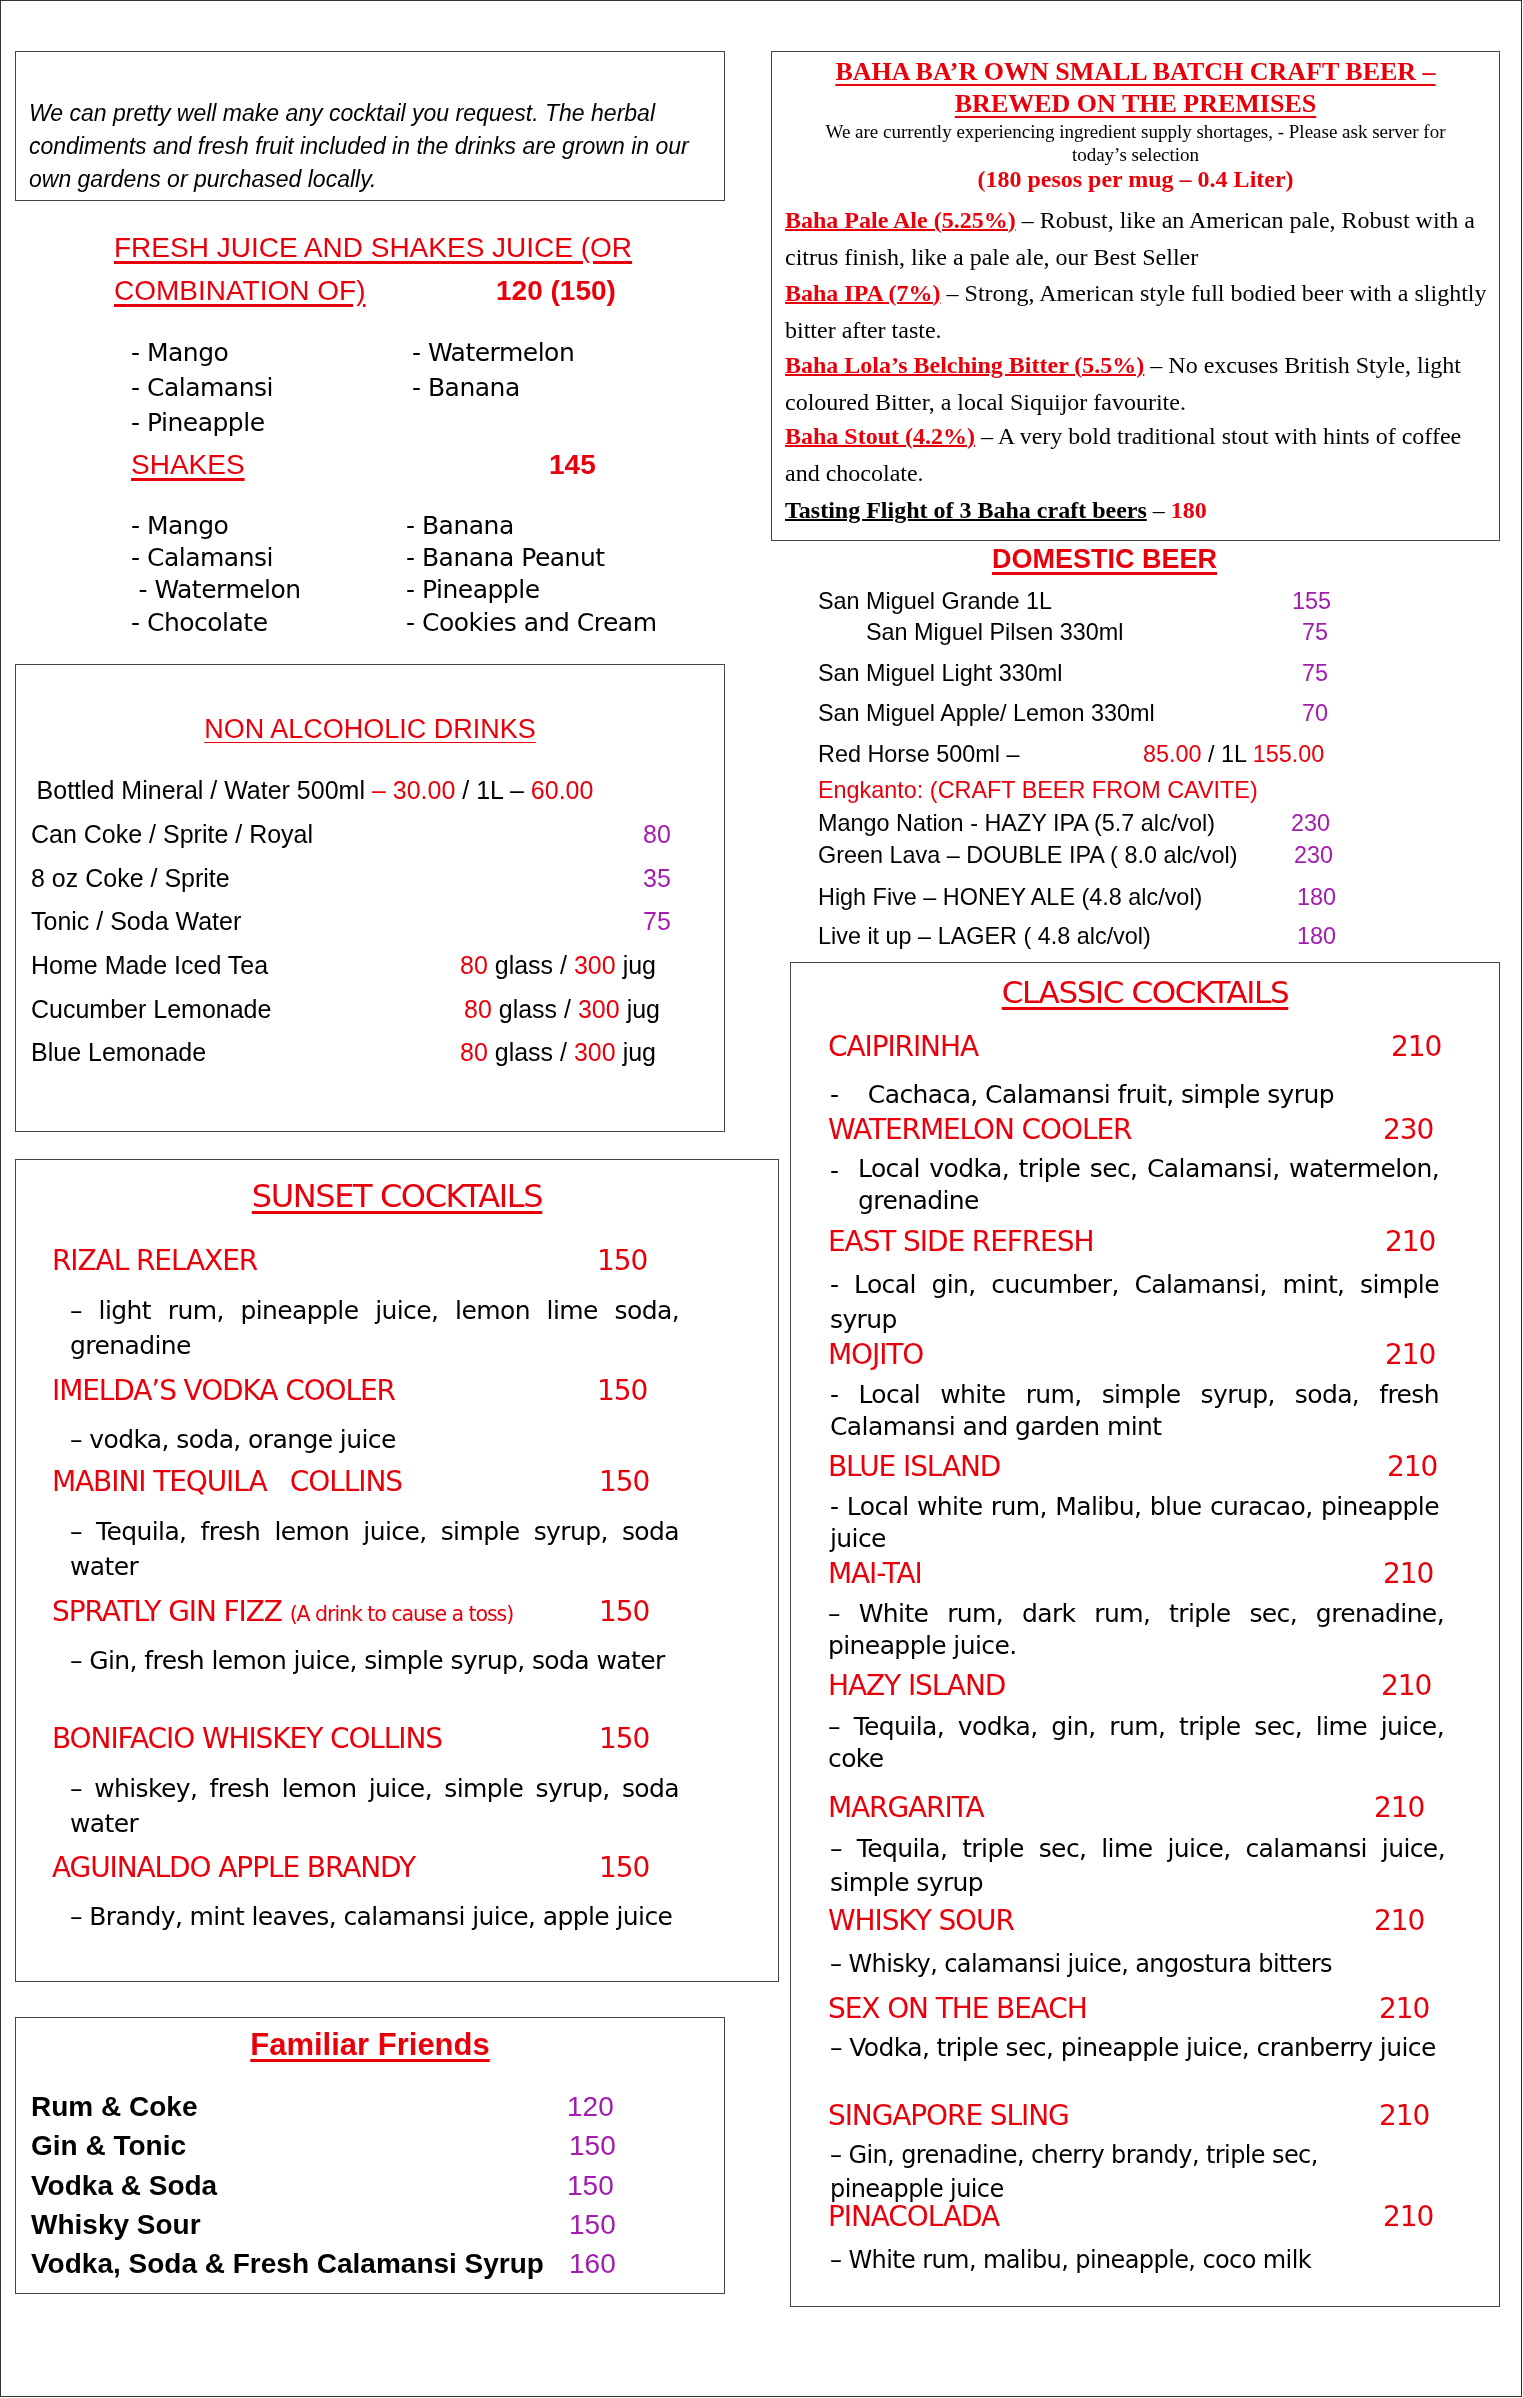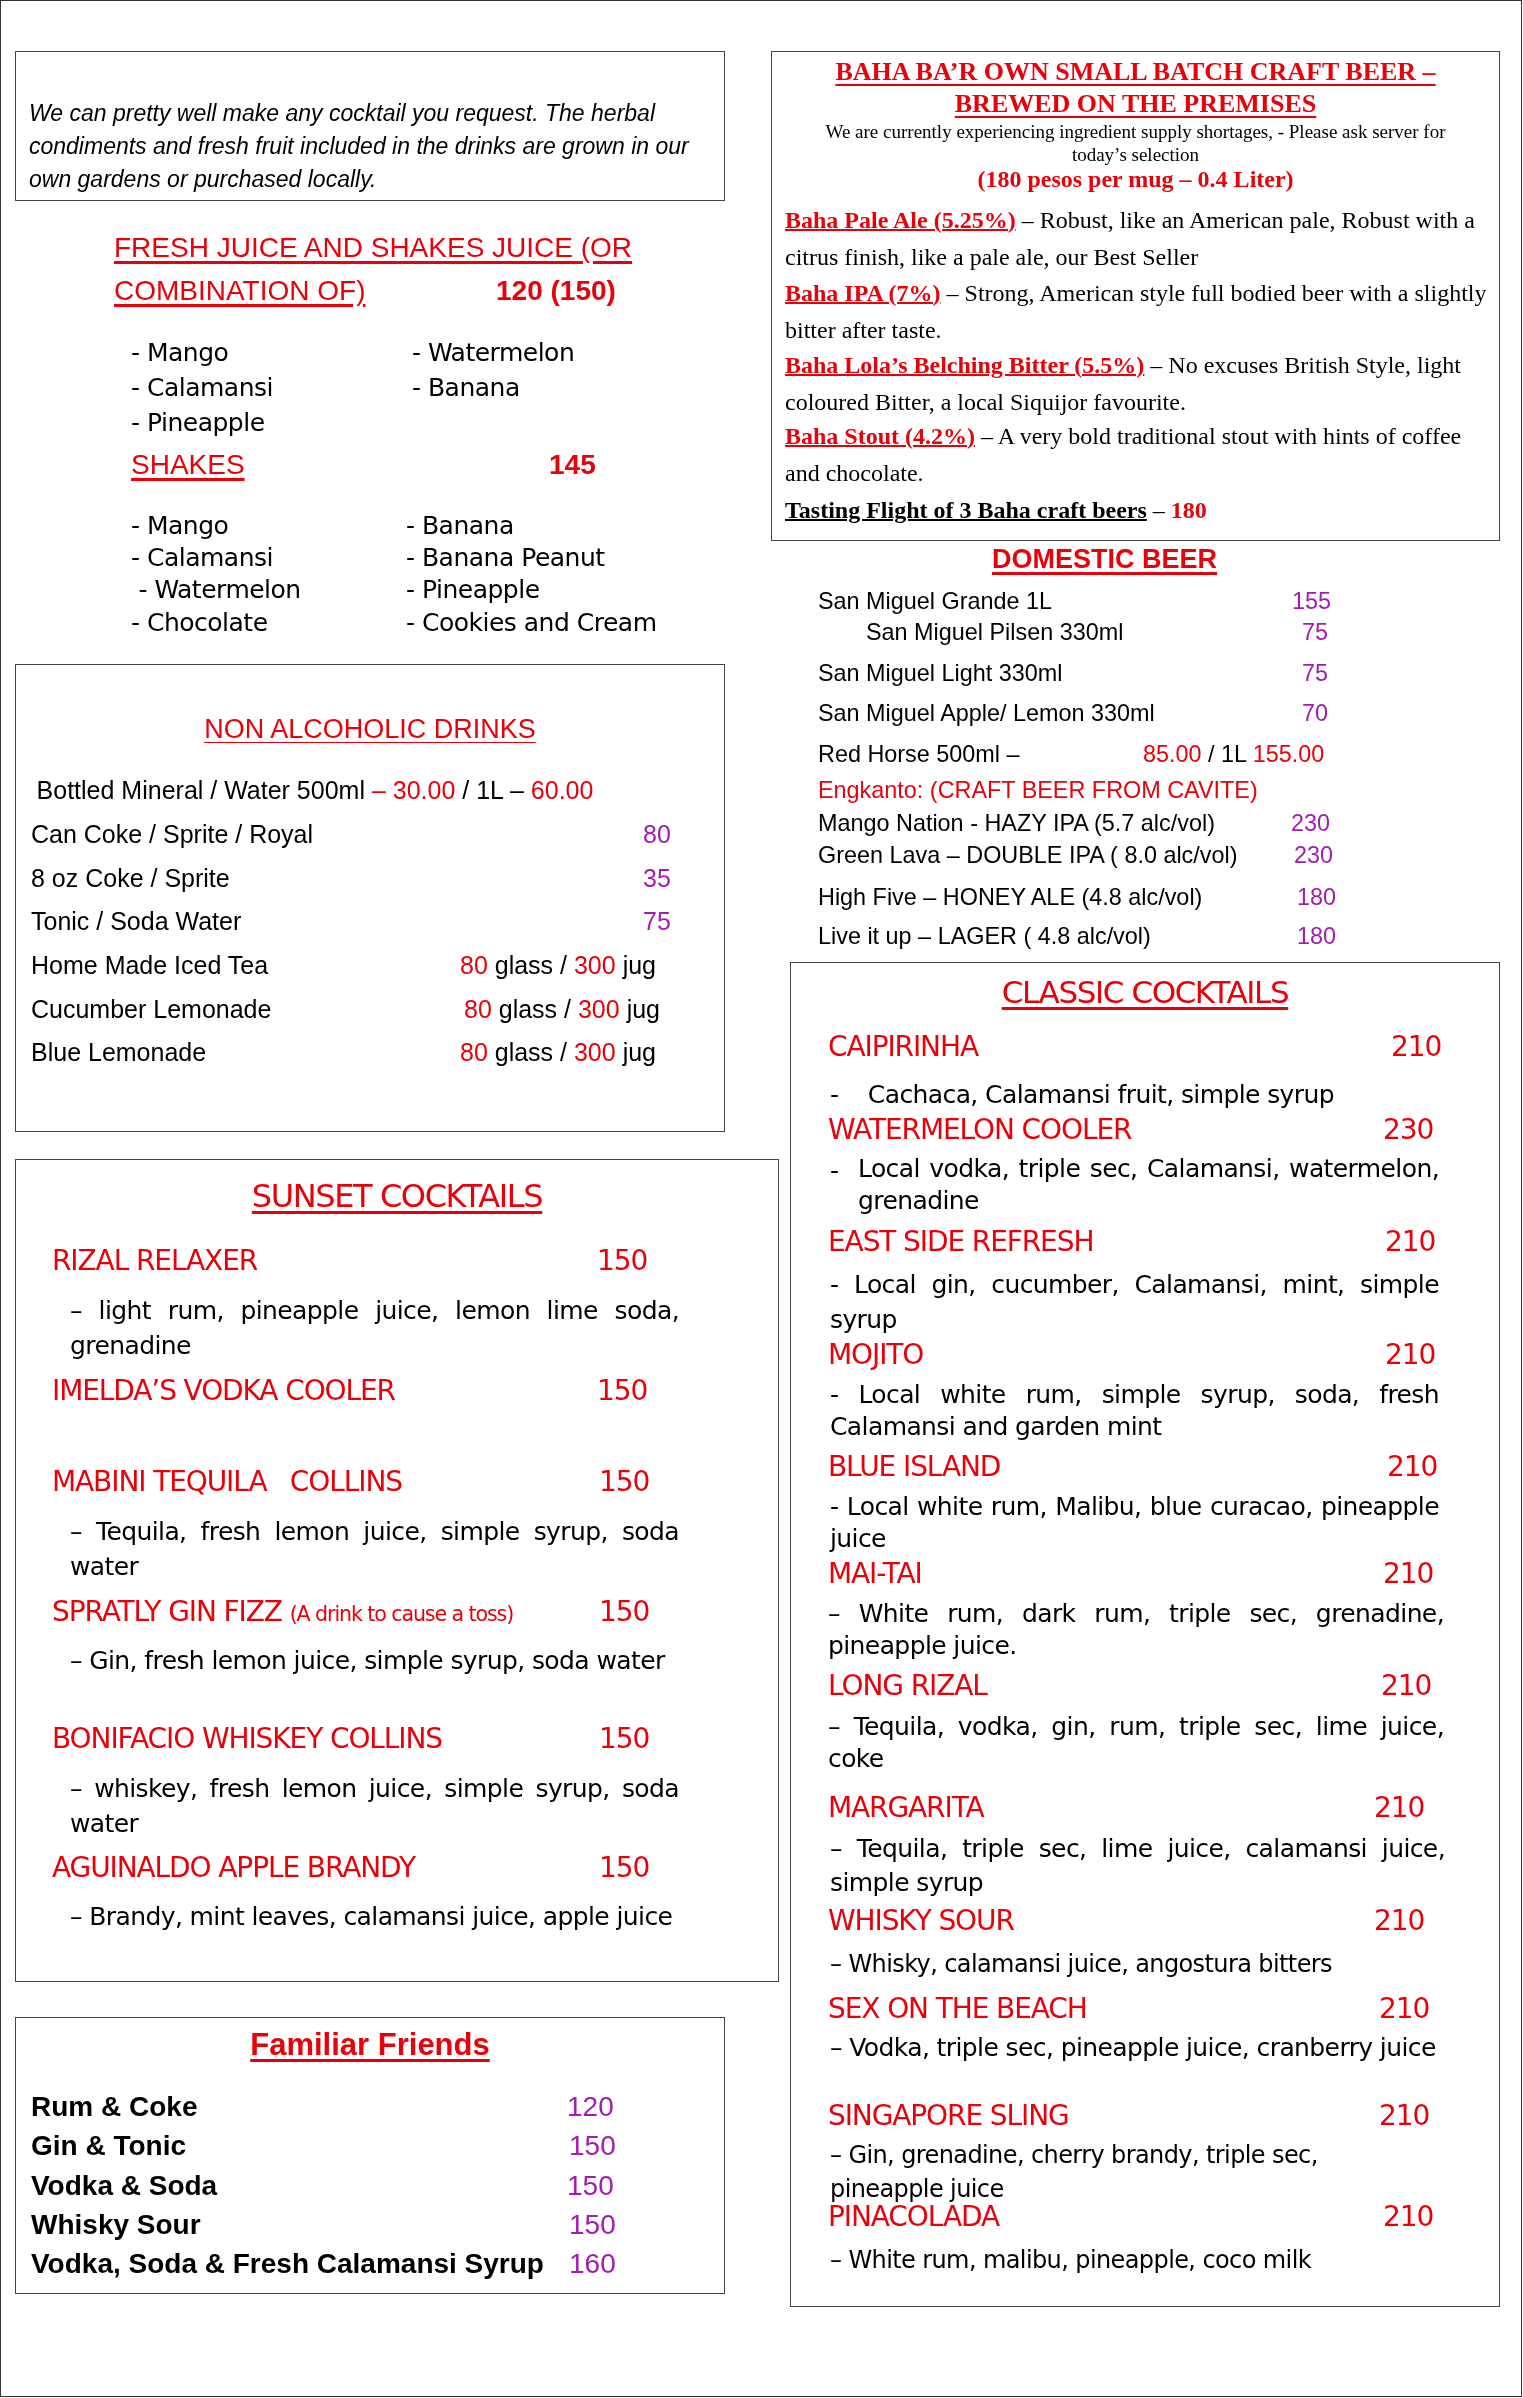--- a/index.html
+++ b/index.html
@@ -98,20 +98,21 @@
 
   <div class="box" style="left:14px; top:1158px; width:764px; height:823px;">
     <div class="abs sec-title u" style="top:17px; text-decoration-thickness:2.8px;">SUNSET COCKTAILS</div>
 
     <div class="row ck-name" style="left:36px; top:84px;">RIZAL RELAXER</div>
     <div class="price ck-name" style="left:581px; top:84px;">150</div>
     <div class="abs ck-desc" style="left:54px; top:133px; width:609px;">– light rum, pineapple juice, lemon lime soda, grenadine</div>
 
     <div class="row ck-name" style="left:36px; top:214px;">IMELDA’S VODKA COOLER</div>
     <div class="price ck-name" style="left:581px; top:214px;">150</div>
+    <div class="abs ck-desc" style="left:54px; top:262px; width:609px;">– vodka, soda, orange juice</div>
 
     <div class="row ck-name" style="left:36px; top:305px; white-space:pre;">MABINI TEQUILA   COLLINS</div>
     <div class="price ck-name" style="left:583px; top:305px;">150</div>
     <div class="abs ck-desc" style="left:54px; top:354px; width:609px;">– Tequila, fresh lemon juice, simple syrup, soda water</div>
 
     <div class="row ck-name" style="left:36px; top:435px;"><span>SPRATLY GIN FIZZ</span> <span style="font-size:20.6px;">(A drink to cause a toss)</span></div>
     <div class="price ck-name" style="left:583px; top:435px;">150</div>
     <div class="abs ck-desc" style="left:54px; top:483px; width:609px;">– Gin, fresh lemon juice, simple syrup, soda water</div>
 
     <div class="row ck-name" style="left:36px; top:562px;">BONIFACIO WHISKEY COLLINS</div>
@@ -198,21 +199,21 @@
     <div class="abs ck-desc" style="left:39px; top:416px; width:609px; line-height:32px;">- Local white rum, simple syrup, soda, fresh Calamansi and garden mint</div>
 
     <div class="row ck-name" style="left:37px; top:487px;">BLUE ISLAND</div>
     <div class="price ck-name" style="left:596px; top:487px;">210</div>
     <div class="abs ck-desc" style="left:39px; top:528px; width:609px; line-height:32px;">- Local white rum, Malibu, blue curacao, pineapple juice</div>
 
     <div class="row ck-name" style="left:37px; top:594px;">MAI-TAI</div>
     <div class="price ck-name" style="left:592px; top:594px;">210</div>
     <div class="abs ck-desc" style="left:37px; top:635px; width:616px; line-height:32px;">– White rum, dark rum, triple sec, grenadine, pineapple juice.</div>
 
-    <div class="row ck-name" style="left:37px; top:706px;">LONG RIZAL</div>
+    <div class="row ck-name" style="left:37px; top:706px;">HAZY ISLAND</div>
     <div class="price ck-name" style="left:590px; top:706px;">210</div>
     <div class="abs ck-desc" style="left:37px; top:748px; width:616px; line-height:32px;">– Tequila, vodka, gin, rum, triple sec, lime juice, coke</div>
 
     <div class="row ck-name" style="left:37px; top:828px;">MARGARITA</div>
     <div class="price ck-name" style="left:583px; top:828px;">210</div>
     <div class="abs ck-desc" style="left:39px; top:869px; width:615px; line-height:34px;">– Tequila, triple sec, lime juice, calamansi juice, simple syrup</div>
 
     <div class="row ck-name" style="left:37px; top:941px;">WHISKY SOUR</div>
     <div class="price ck-name" style="left:583px; top:941px;">210</div>
     <div class="abs ck-desc" style="left:39px; top:984px; width:615px; text-align:left; font-size:24px;">– Whisky, calamansi juice, angostura bitters</div>

